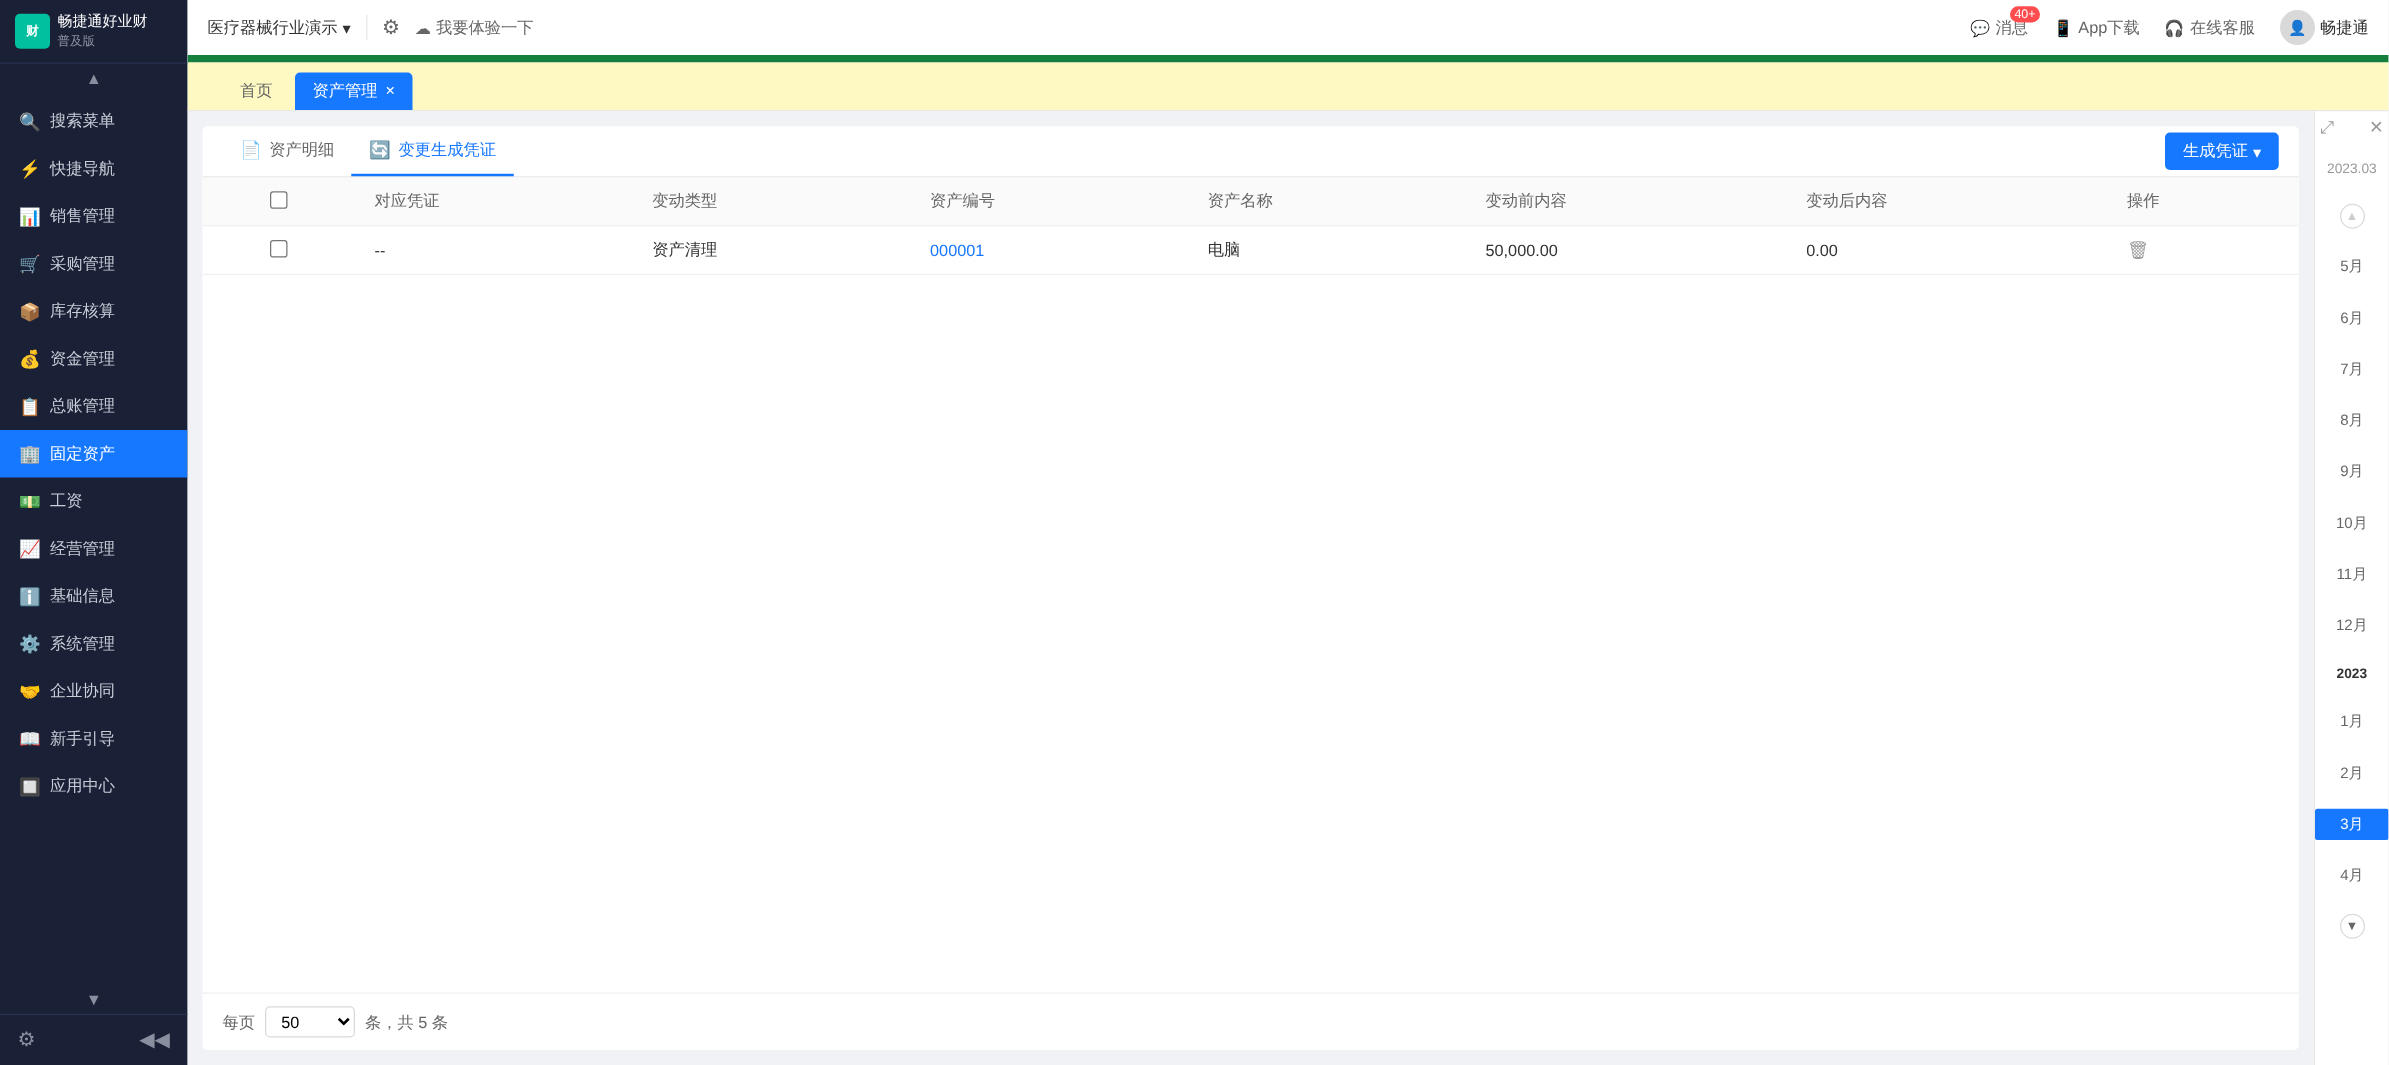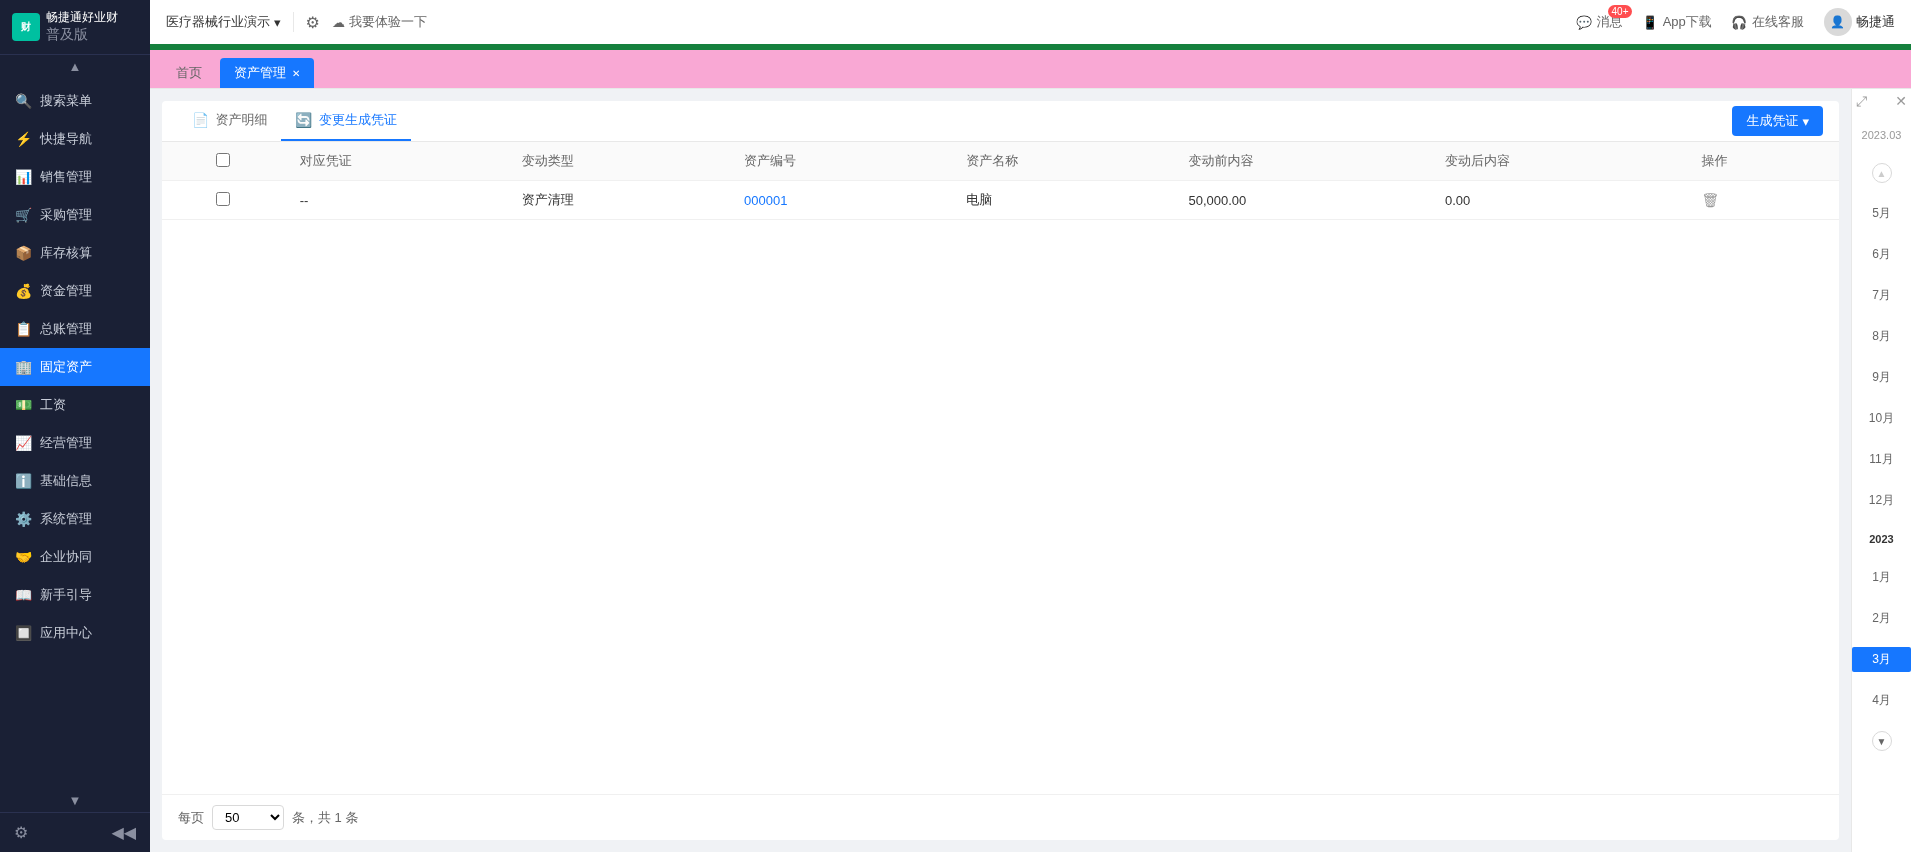--- a/index.html
+++ b/index.html
@@ -24,21 +24,21 @@
       min-height: 50px;
     }
     .sidebar-logo-icon {
       width: 28px; height: 28px;
       background: #00c0a0;
       border-radius: 4px;
       display: flex; align-items: center; justify-content: center;
       color: white; font-size: 10px; font-weight: bold;
     }
     .sidebar-logo-text { font-size: 12px; color: #fff; line-height: 1.3; }
-    .sidebar-logo-sub { font-size: 14px; color: #8a8fa0; }
+    .sidebar-logo-sub { font-size: 10px; color: #8a8fa0; }
     .sidebar-nav { flex: 1; overflow-y: auto; padding: 4px 0; }
     .sidebar-nav::-webkit-scrollbar { width: 3px; }
     .sidebar-nav::-webkit-scrollbar-thumb { background: #3a4060; }
     .nav-item {
       display: flex; align-items: center; gap: 8px;
       padding: 10px 16px;
       cursor: pointer;
       color: #c8cdd8;
       font-size: 13px;
       transition: background 0.2s;
@@ -100,22 +100,22 @@
       font-size: 10px; padding: 1px 4px;
       border-radius: 8px; min-width: 16px; text-align: center;
     }
     .topbar-user {
       display: flex; align-items: center; gap: 4px; cursor: pointer; color: #333;
     }
     .avatar { width: 28px; height: 28px; border-radius: 50%; background: #d9d9d9; display: flex; align-items: center; justify-content: center; font-size: 12px; color: #666; }
 
     
     .page-tabs {
-      background: #f9a8d4;
-      padding: 8px 12px 0;
+      background: #fef9c3;
+      padding: 8px 28px 0;
       display: flex; align-items: flex-end; gap: 4px;
       border-bottom: 1px solid #e8e8e8;
       flex-shrink: 0;
     }
     .tab-item {
       padding: 6px 14px;
       border-radius: 4px 4px 0 0;
       font-size: 13px; cursor: pointer;
       display: flex; align-items: center; gap: 6px;
     }
@@ -441,21 +441,21 @@
       </div>
 
       <div class="table-footer">
         <span>每页</span>
         <select class="page-size-select">
           <option value="10">10</option>
           <option value="20">20</option>
           <option value="50" selected="">50</option>
           <option value="100">100</option>
         </select>
-        <span>条，共 1 条</span>
+        <span>条，共 5 条</span>
       </div>
     </div>
 
     <div class="right-panel">
       <span class="right-panel-close">✕</span>
       <span class="right-panel-expand">⤢</span>
       <div class="month-list">
         <div class="year-nav">
           <span style="font-size:11px; color:#999;">2023.03</span>
         </div>

